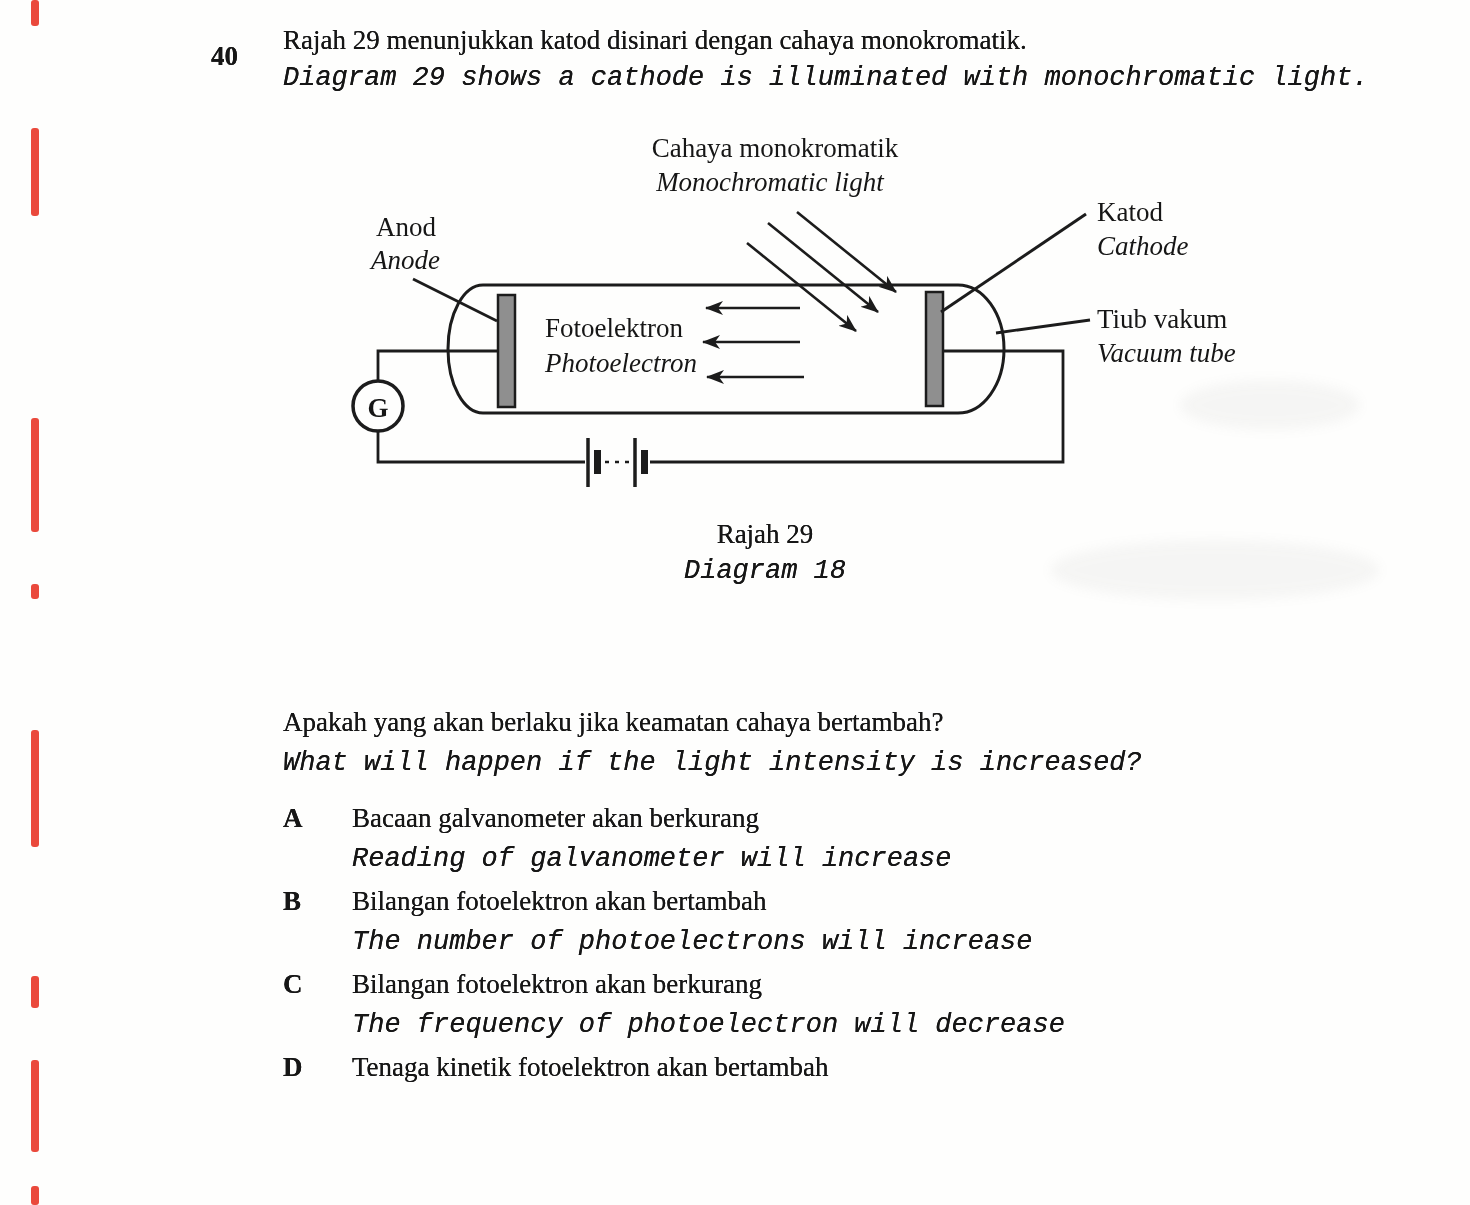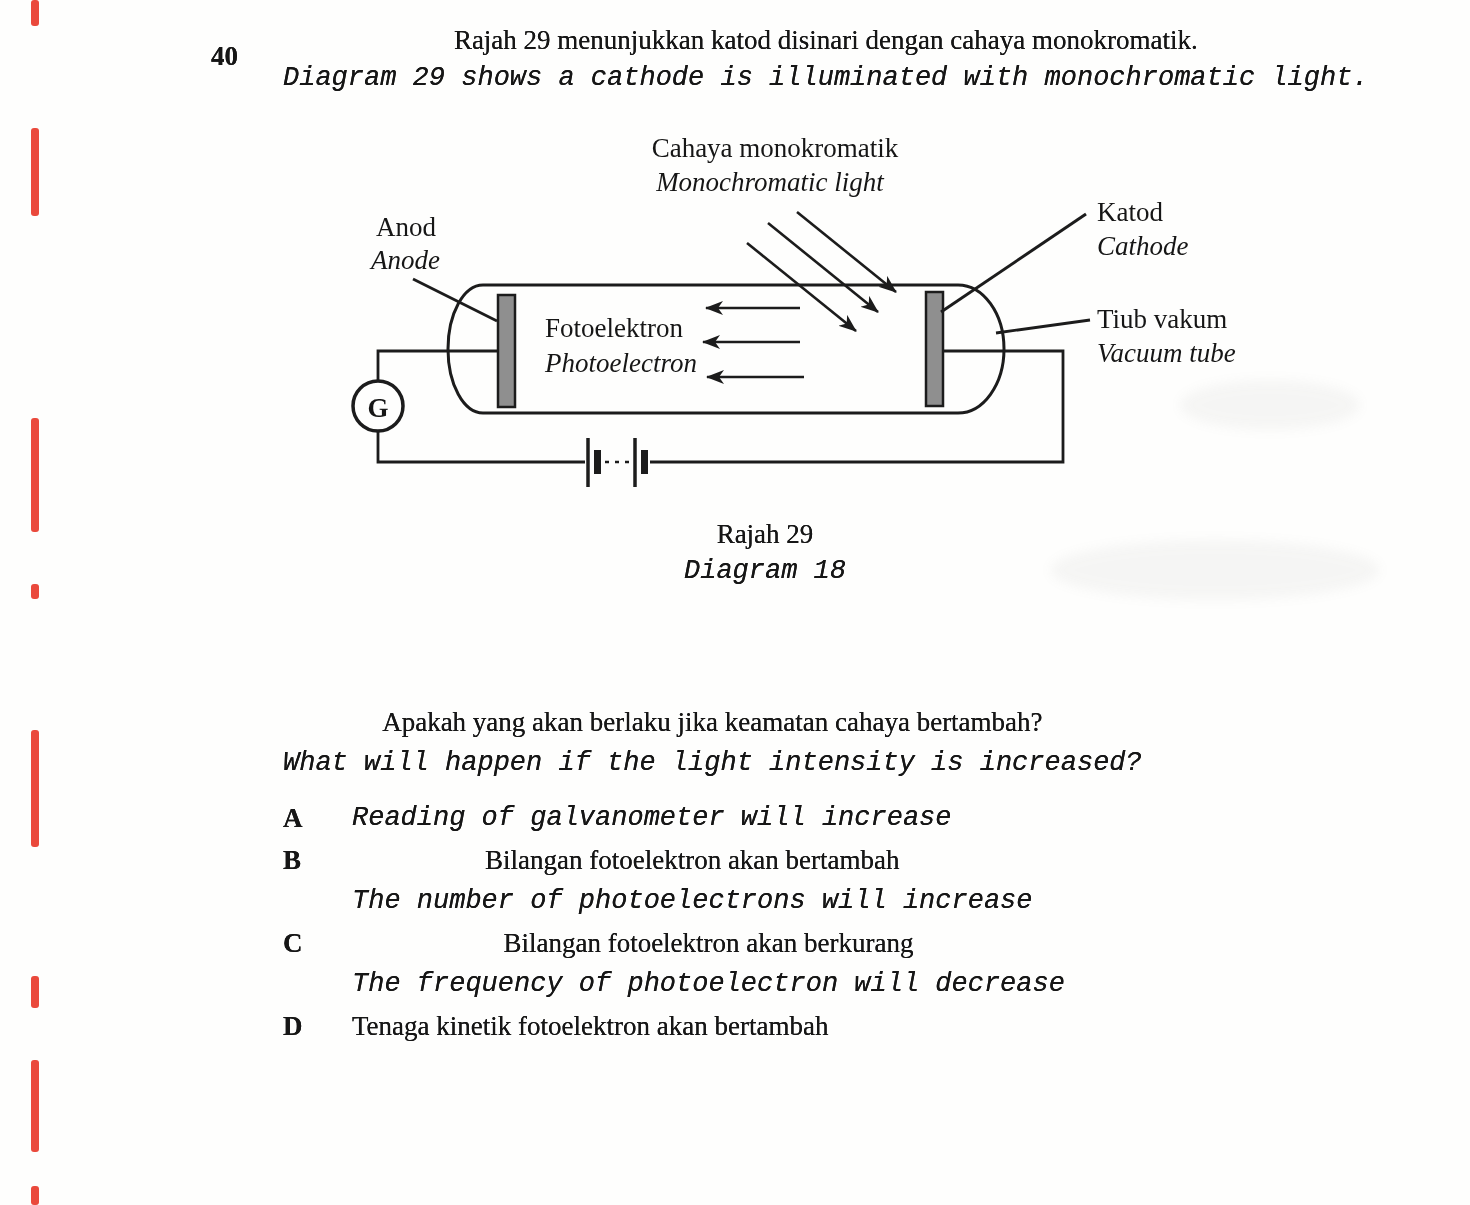--- a/index.html
+++ b/index.html
@@ -3,21 +3,21 @@
 <meta charset="utf-8">
 <style>
   html,body{margin:0;padding:0;}
   body{
     width:1470px;height:1205px;position:relative;overflow:hidden;
     background:#fefefd;
     font-family:"Liberation Serif","DejaVu Serif",serif;
     color:#161616;
   }
   .abs{position:absolute;}
-  .ms{font-style:normal;text-align:center;}
+  .ms{font-style:normal;}
   .en{font-style:italic;font-family:Liberation Mono, monospace;}
   .txt{font-size:27px;line-height:38px;white-space:nowrap;text-shadow:0 0 .45px currentColor;}
   
   .qnum{left:211px;top:37px;font-weight:bold;}
   .stem{left:283px;top:21px;}
   
   .caption{left:565px;top:516px;width:400px;text-align:center;line-height:37px;}
   
   .prompt{left:283px;top:702px;line-height:41px;}
   .options{left:283px;top:798px;}
@@ -122,20 +122,21 @@
 
 <div class="abs txt prompt">
   <div class="ms">Apakah yang akan berlaku jika keamatan cahaya bertambah?</div>
   <div class="en">What will happen if the light intensity is increased?</div>
 </div>
 
 <div class="abs options">
   <div class="option">
     <div class="letter">A</div>
     <div class="optlines">
+      <div class="ms">Bacaan galvanometer akan berkurang</div>
       <div class="en">Reading of galvanometer will increase</div>
     </div>
   </div>
   <div class="option">
     <div class="letter">B</div>
     <div class="optlines">
       <div class="ms">Bilangan fotoelektron akan bertambah</div>
       <div class="en">The number of photoelectrons will increase</div>
     </div>
   </div>

